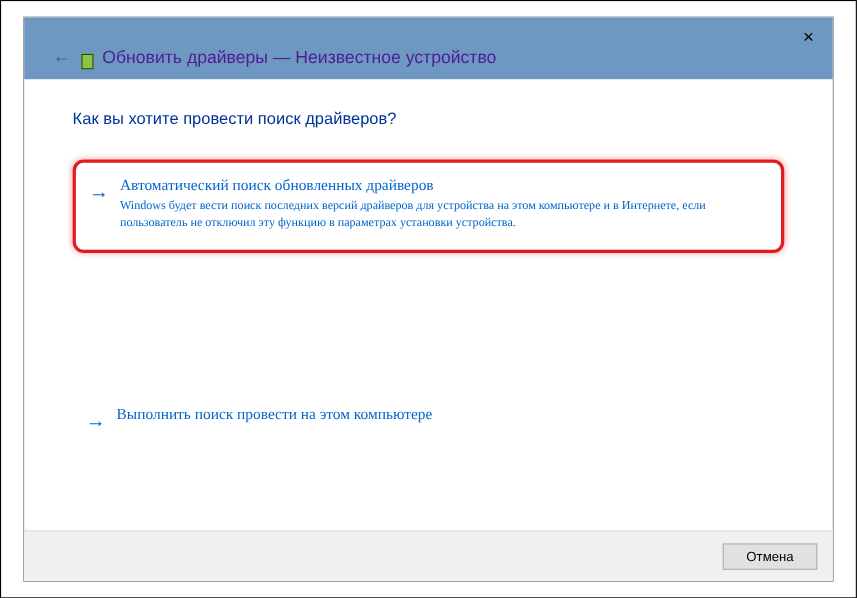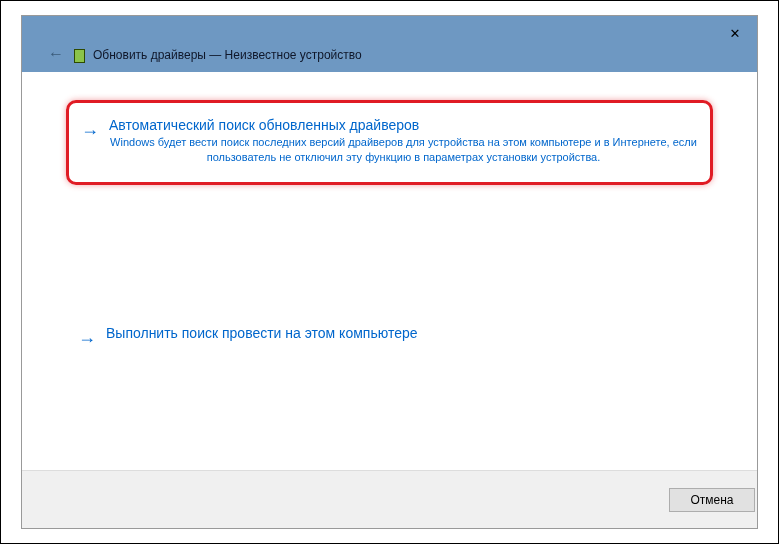--- a/index.html
+++ b/index.html
@@ -53,22 +53,22 @@
       display: inline-block;
       width: 11px;
       height: 14px;
       background: #8bc34a;
       border: 1px solid #2d4a00;
       margin-right: 8px;
       position: relative;
       top: 1px;
     }
     .title-text {
-      color: #0f172a;
-      font-size: 12px;
+      color: #4c1d95;
+      font-size: 16px;
     }
     .content {
       flex: 1;
       padding: 28px 44px 0 44px;
       position: relative;
     }
     .heading {
       color: #003399;
       font-size: 15px;
       margin-bottom: 28px;
@@ -88,42 +88,42 @@
     }
     .option-arrow {
       color: #0066cc;
       font-size: 18px;
       margin-right: 10px;
       margin-top: 2px;
       flex-shrink: 0;
     }
     .option-body {
       flex: 1;
+      font-family: Liberation Serif, serif;
     }
     .option-title {
       color: #0066cc;
       font-size: 14px;
       margin-bottom: 2px;
     }
     .option-desc {
       color: #0066cc;
       font-size: 11px;
       line-height: 1.4;
-      text-align: center;
     }
     .option2 {
       margin-top: 130px;
     }
     .footer {
       border-top: 1px solid #ddd;
-      height: 58px;
+      height: 46px;
       display: flex;
       align-items: center;
       justify-content: flex-end;
-      padding-right: 2px;
+      padding-right: 14px;
       background: #f0f0f0;
     }
     .cancel-btn {
       background: #e1e1e1;
       border: 1px solid #adadad;
       padding: 4px 20px;
       font-size: 12px;
       font-family: inherit;
       cursor: pointer;
       min-width: 86px;
@@ -135,20 +135,21 @@
 <div class="outer-border">
 
   <div class="titlebar">
     <span class="close-btn">✕</span>
     <span class="back-arrow">←</span>
     <span class="device-icon"></span>
     <span class="title-text">Обновить драйверы — Неизвестное устройство</span>
   </div>
 
   <div class="content">
+    <div class="heading">Как вы хотите провести поиск драйверов?</div>
 
     <div class="option highlighted">
       <span class="option-arrow">→</span>
       <div class="option-body">
         <div class="option-title">Автоматический поиск обновленных драйверов</div>
         <div class="option-desc">Windows будет вести поиск последних версий драйверов для устройства на этом компьютере и в Интернете, если пользователь не отключил эту функцию в параметрах установки устройства.</div>
       </div>
     </div>
 
     <div class="option option2">

